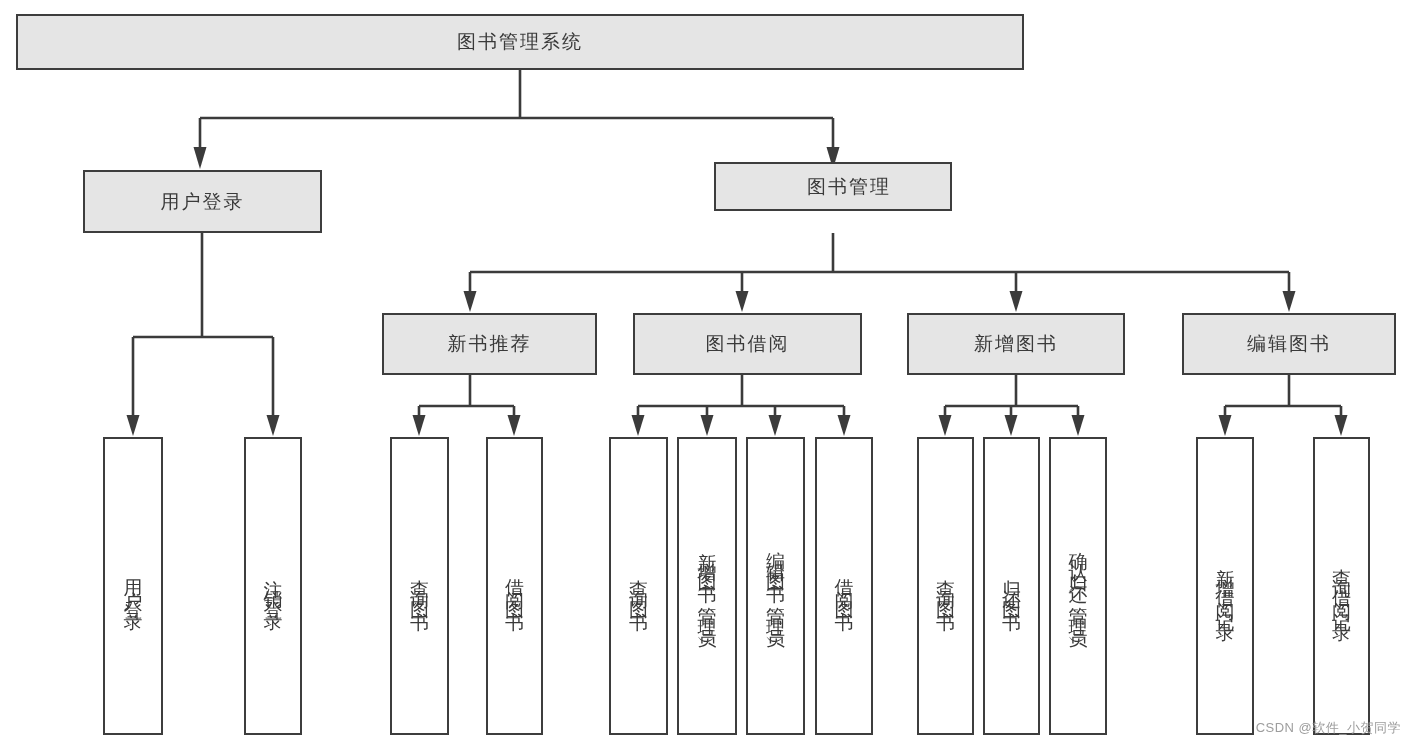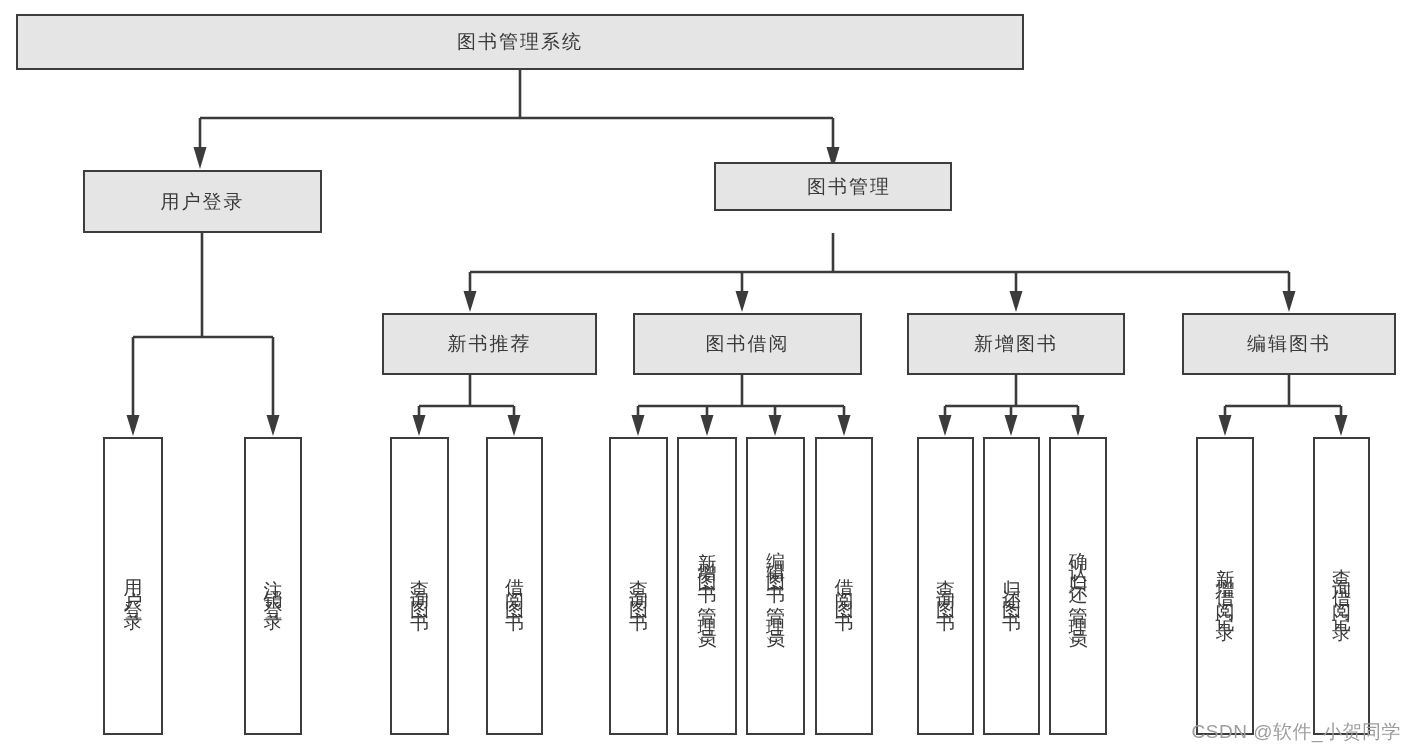--- a/index.html
+++ b/index.html
@@ -25,21 +25,21 @@
   .vbox{
     position:absolute;box-sizing:border-box;border:2.5px solid var(--border);background:#fff;
   }
   .vbox>span{
     position:absolute;top:50%;left:50%;transform:translate(-50%,-50%);
     writing-mode:vertical-rl;text-orientation:mixed;white-space:nowrap;
     font-size:19px;letter-spacing:11px;color:var(--text);
   }
   .watermark{
     position:absolute;right:4px;top:719px;z-index:5;
-    font-size:19px;letter-spacing:0.5px;color:var(--wm);white-space:nowrap;
+    font-size:13px;letter-spacing:0.5px;color:var(--wm);white-space:nowrap;
   }
 </style>
 </head>
 <body>
 
 <div class="stage">
 
   <svg class="connectors" viewBox="0 0 1405 747" xmlns="http://www.w3.org/2000/svg">
 
     <path class="ln" d="M520 70 V118"></path>

